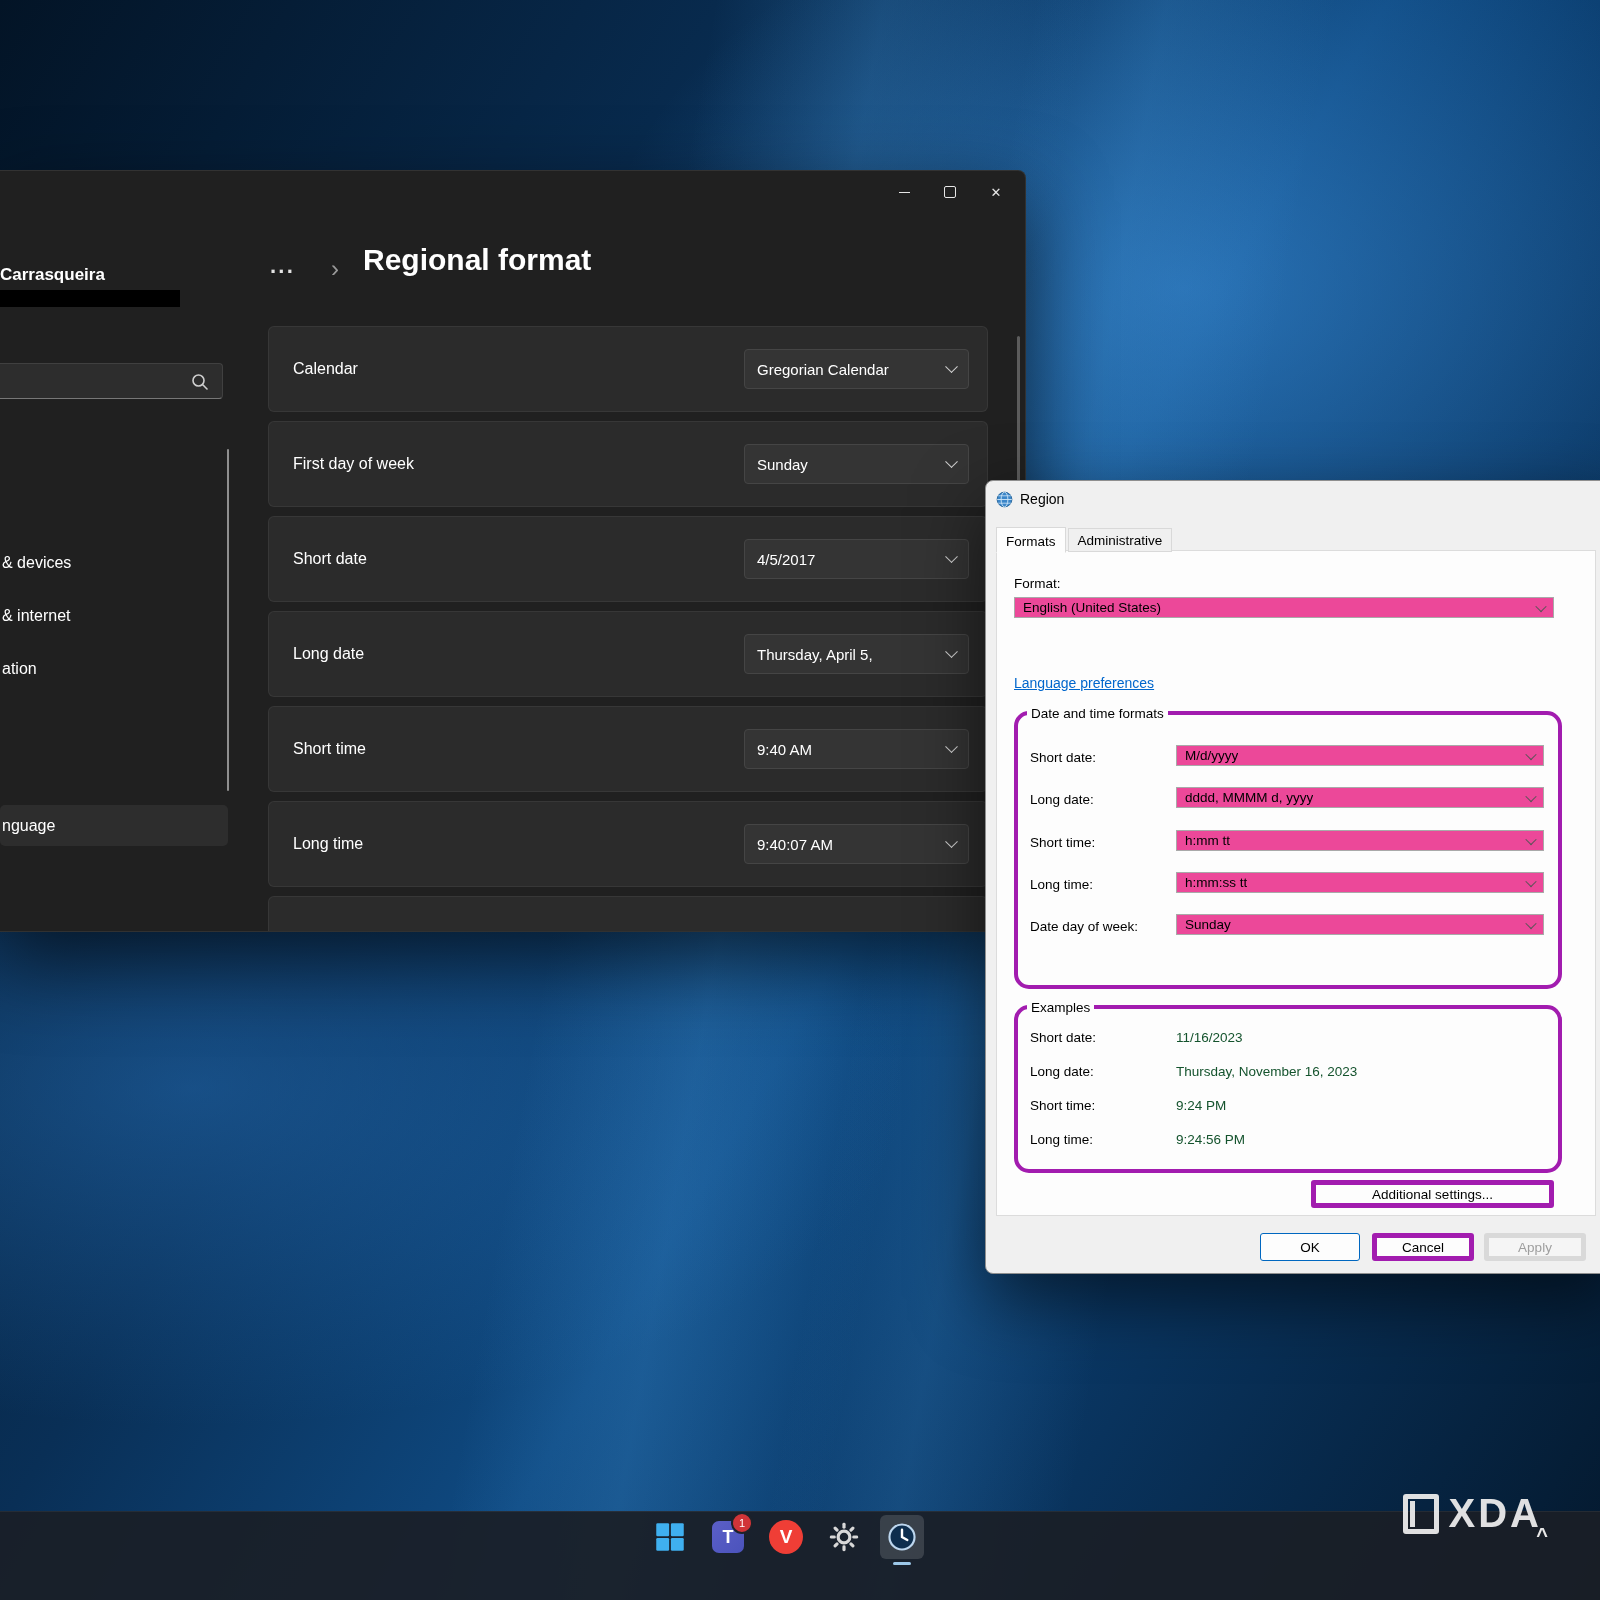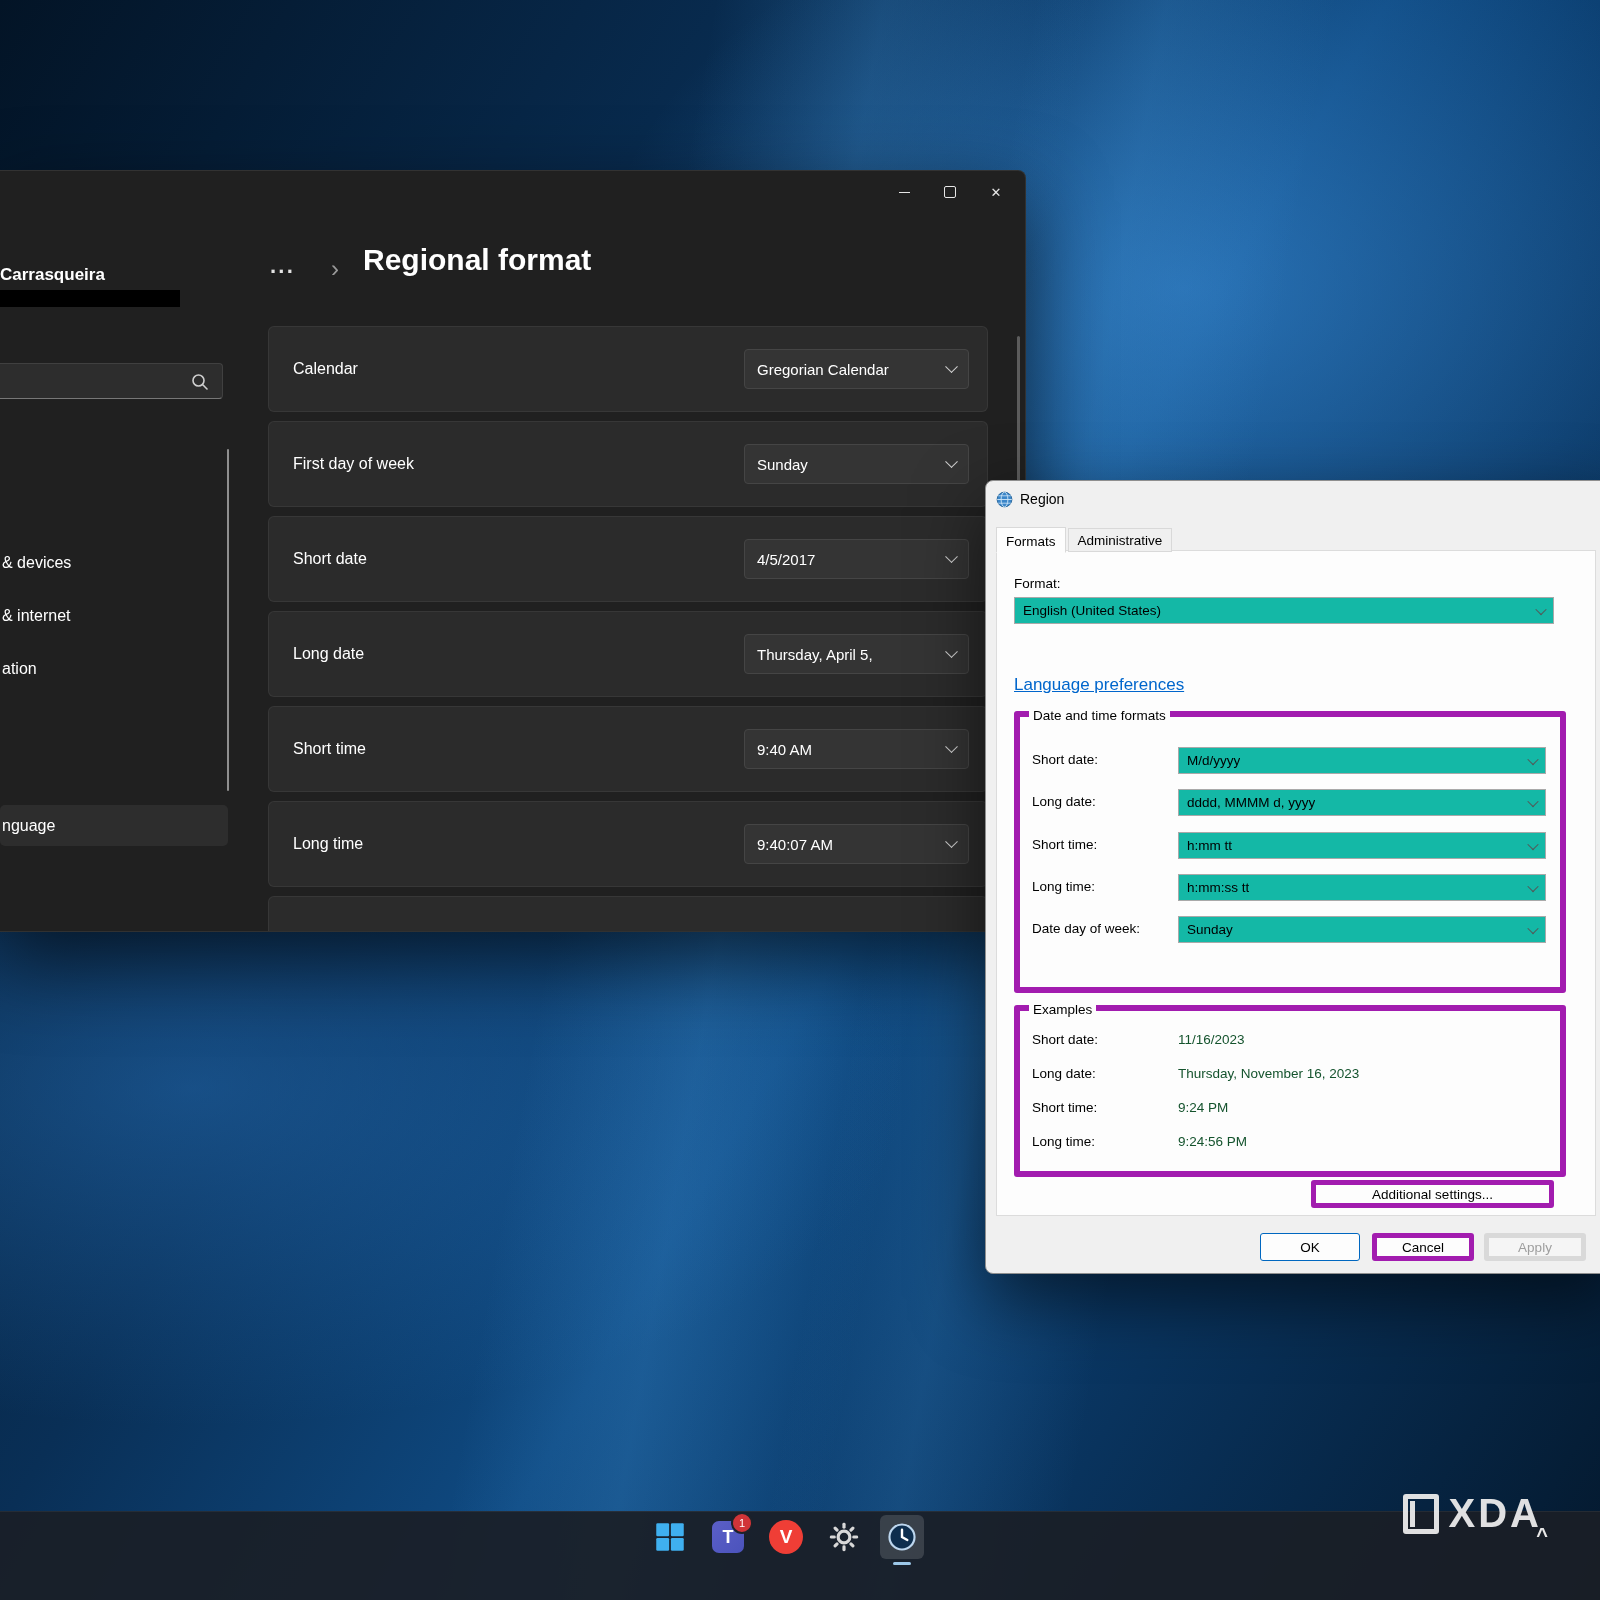--- a/index.html
+++ b/index.html
@@ -75,28 +75,28 @@
   .tabs{position:absolute;left:10px;top:46px;display:flex;align-items:flex-end;z-index:2;}
   .tab{font-size:13.5px;padding:4px 9px 3px 9px;border:1px solid #d9d9d9;background:#f0f0f0;color:#000;}
   .tab.selected{background:#fdfdfd;border-bottom:1px solid #fdfdfd;padding-top:6px;margin-bottom:-1px;}
   .tab.unselected{margin-left:2px;margin-bottom:0;}
   .tabpage{
     position:absolute;left:10px;top:69px;width:600px;height:666px;box-sizing:border-box;
     background:#fdfdfd;border:1px solid #dcdcdc;
   }
   .lbl{position:absolute;font-size:13.5px;color:#000;}
   .combo{
-    position:absolute;box-sizing:border-box;height:27px;background:#14b8a6;border:1px solid #a9a9a9;
+    position:absolute;box-sizing:border-box;height:21px;background:#ec4899;border:1px solid #a9a9a9;
     display:flex;align-items:center;justify-content:space-between;padding:0 8px;font-size:13.5px;color:#000;
   }
   .combo .chev32{width:7px;height:7px;border-right:1.3px solid #555;border-bottom:1.3px solid #555;
     transform:rotate(45deg) translate(-1px,-1px);flex:none;}
   .combo-text{white-space:nowrap;overflow:hidden;}
-  .link{position:absolute;font-size:17px;color:#0066cc;text-decoration:underline;}
-  .grp{position:absolute;border:6px solid #a21caf;border-radius:3px;}
+  .link{position:absolute;font-size:14px;color:#0066cc;text-decoration:underline;}
+  .grp{position:absolute;border:4px solid #a21caf;border-radius:15px;}
   .grp-title{position:absolute;top:-9px;left:9px;background:#fdfdfd;padding:0 4px;font-size:13.5px;color:#000;}
   .ex-label{position:absolute;left:12px;font-size:13.5px;color:#000;}
   .ex-value{position:absolute;left:158px;font-size:13.5px;color:#14532d;white-space:nowrap;}
   .btn32{
     position:absolute;box-sizing:border-box;height:28px;background:#fdfdfd;border:5px solid #a21caf;
     border-radius:3px;display:flex;align-items:center;justify-content:center;font-size:13.5px;color:#000;
   }
   .btn32.default{border:1px solid #0067c0;}
   .btn32.disabled{color:#9e9e9e;background:#f5f5f5;border-color:#d9d9d9;}
   

